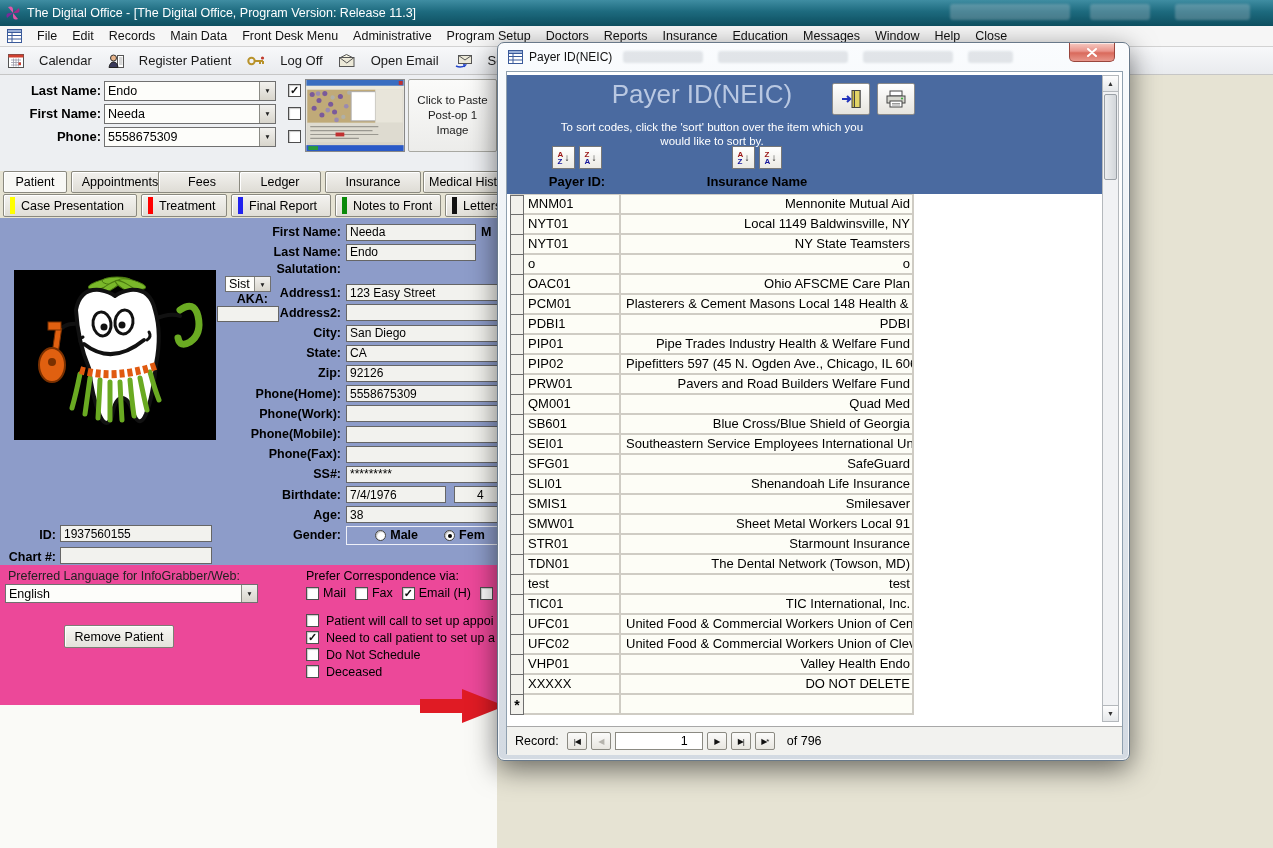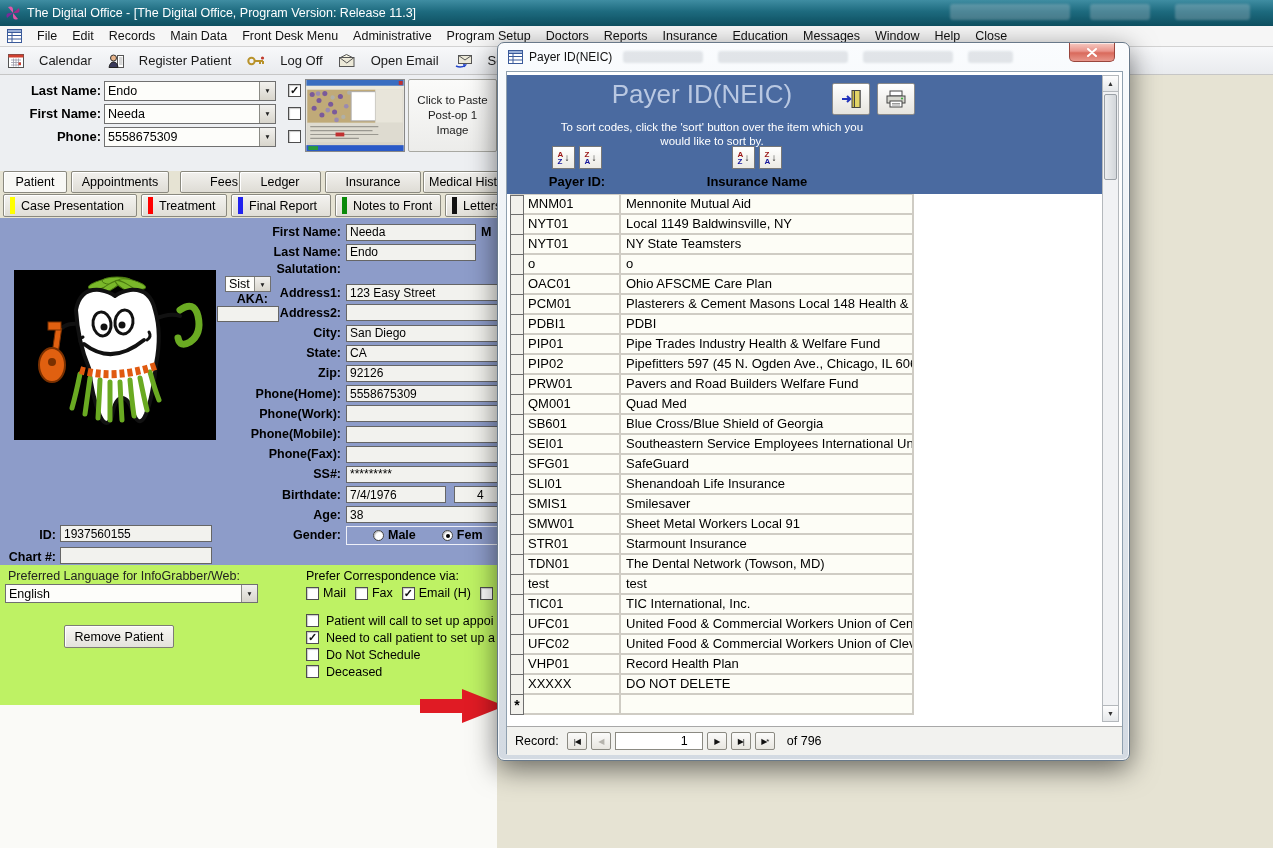--- a/index.html
+++ b/index.html
@@ -72,32 +72,32 @@
   
   #form-area { position: absolute; left: 0; top: 218px; width: 520px; height: 347px; background: #8d9cc9; overflow: hidden; }
   .mascot { position: absolute; left: 14px; top: 52px; width: 202px; height: 170px; background: #000; }
   .frow { position: absolute; left: 150px; display: flex; align-items: center; height: 20px; }
   .flabel { width: 196px; text-align: right; font-weight: bold; font-size: 12.5px; padding-right: 5px; color: #000; flex: none; }
   .ffld { height: 17px; background: #f2f2ee; border: 1px solid #666; font-size: 12px; padding: 0 3px; font-family: inherit; }
   .fsuffix { font-weight: bold; margin-left: 5px; font-size: 12.5px; }
   .akalabel { font-weight: bold; font-size: 12.5px; width: 48px; text-align: right; padding-right: 4px; }
   .scombo { width: 46px; height: 18px; }
   .bdextra { display: inline-flex; width: 48px; margin-left: 8px; align-items: center; padding-left: 22px; }
-  .gbox { display: inline-flex; align-items: center; width: 158px; height: 19px; border: 1px solid #eef0f8; padding-left: 26px; }
+  .gbox { display: inline-flex; align-items: center; width: 158px; height: 19px; border: 1px solid #eef0f8; padding-left: 10px; justify-content: center; }
   .radio { width: 11px; height: 11px; border-radius: 50%; background: #fff; border: 1px solid #444;
     position: relative; box-shadow: inset 1px 1px 1px rgba(0,0,0,.25); flex: none; }
   .radio.sel::after { content: ""; position: absolute; left: 3px; top: 3px; width: 4px; height: 4px; background: #000; border-radius: 50%; }
   .rlabel { font-weight: bold; font-size: 12.5px; margin-left: 4px; }
   #id-label { position: absolute; left: 0; top: 310px; width: 56px; text-align: right; font-weight: bold; font-size: 12.5px; }
   #id-field { position: absolute; left: 60px; top: 307px; width: 152px; }
   #chart-label { position: absolute; left: 0; top: 332px; width: 56px; text-align: right; font-weight: bold; font-size: 12.5px; }
   #chart-field { position: absolute; left: 60px; top: 329px; width: 152px; }
 
   
-  .bottom-panel { position: absolute; left: 0; top: 565px; width: 497px; height: 140px; background: #bef264; }
+  .bottom-panel { position: absolute; left: 0; top: 565px; width: 497px; height: 140px; background: #ec4899; }
   #lang-label { position: absolute; left: 8px; top: 4px; font-size: 12.5px; color: #222; }
   #lang-combo { position: absolute; left: 5px; top: 19px; width: 253px; height: 19px; }
   #corr-label { position: absolute; left: 306px; top: 4px; font-size: 12.5px; }
   #corr-options { position: absolute; left: 306px; top: 21px; display: flex; gap: 9px; align-items: center; }
   .citem { display: flex; align-items: center; gap: 4px; }
   .cblabel { font-size: 12.5px; white-space: nowrap; }
   #sched-list { position: absolute; left: 306px; top: 47px; width: 200px; }
   .sched-row { position: relative; height: 17px; display: flex; align-items: center; gap: 7px; }
   .sched-extra { position: absolute; left: 160px; display: flex; gap: 6px; align-items: center; padding-left: 32px; }
   #remove-btn { position: absolute; left: 64px; top: 60px; width: 110px; height: 23px;
@@ -139,21 +139,21 @@
 
   .dlg-table { position: absolute; left: 0; top: 122px; width: 595px; height: 522px; background: #fff; }
   .rows-wrap { position: absolute; left: 3px; top: 0; width: 404px; background: #cfccc4; padding-top: 1px; }
   .trow { display: flex; height: 20px; }
   .tsel { width: 14px; background: #f2f1ec; border: 1px solid #6e6e6e; border-top: none;
     font-size: 14px; display: flex; align-items: center; justify-content: center; flex: none; }
   .trow:first-child .tsel { border-top: 1px solid #6e6e6e; }
   .tid { width: 97px; background: #fdfdf6; border-right: 2px solid #cfccc4; border-bottom: 2px solid #cfccc4;
     font-size: 13px; padding: 1px 2px 0 4px; white-space: nowrap; overflow: hidden; }
   .tname { width: 291px; background: #fdfdf6; border-bottom: 2px solid #cfccc4;
-    font-size: 13px; padding: 1px 2px 0 5px; white-space: nowrap; overflow: hidden; }
+    font-size: 13px; padding: 1px 2px 0 5px; white-space: nowrap; overflow: hidden; text-align: right; }
   .newsel { font-weight: bold; }
 
   .recbar { position: absolute; left: 0; top: 654px; width: 615px; height: 29px; background: #f2f2ef;
     border-top: 1px solid #a8a8a8; display: flex; align-items: center; font-size: 12.5px; padding-left: 8px; gap: 4px; }
   .nav-btn { width: 20px; height: 18px; background: linear-gradient(#fbfbfa, #e8e6e0); border: 1px solid #8b8a82;
     border-radius: 2px; font-size: 8px; display: flex; align-items: center; justify-content: center;
     letter-spacing: -1px; color: #111; flex: none; }
   .nav-btn.disabled { color: #b5b3ac; }
   #rec-box { width: 88px; height: 18px; text-align: right; padding-right: 14px; font-size: 12.5px;
     background: #fff; border: 1px solid #8b8a82; font-family: inherit; }
@@ -365,21 +365,21 @@
 
   <div class="paste-box">
     <span>Click to Paste</span>
     <span>Post-op 1</span>
     <span>Image</span>
   </div>
 
   <div id="tabs1">
       <div class="tab1 active" style="left: 3px; width: 64px;">Patient</div>
       <div class="tab1" style="left: 71px; width: 98px;">Appointments</div>
-      <div class="tab1" style="left: 180px; width: 88px;">Fees</div>
+      <div class="tab1" style="left: 158px; width: 88px;">Fees</div>
       <div class="tab1" style="left: 239px; width: 82px;">Ledger</div>
       <div class="tab1" style="left: 325px; width: 96px;">Insurance</div>
       <div class="tab1 leftal" style="left: 423px; width: 220px;">Medical History Summ</div>
     </div>
   <div id="tabs2">
       <div class="tab2" style="left: 3px; width: 134px;">
         <span class="tabbar" style="background: rgb(255, 255, 0);"></span>
         <span>Case Presentation</span>
       </div>
       <div class="tab2" style="left: 141px; width: 86px;">
@@ -779,21 +779,21 @@
               <span class="tname">United Food &amp; Commercial Workers Union of Centi</span>
             </div>
             <div class="trow">
               <span class="tsel"></span>
               <span class="tid">UFC02</span>
               <span class="tname">United Food &amp; Commercial Workers Union of Cleve</span>
             </div>
             <div class="trow">
               <span class="tsel"></span>
               <span class="tid">VHP01</span>
-              <span class="tname">Record Health Plan</span>
+              <span class="tname">Valley Health Endo</span>
             </div>
             <div class="trow">
               <span class="tsel"></span>
               <span class="tid">XXXXX</span>
               <span class="tname">DO NOT DELETE</span>
             </div>
             <div class="trow">
               <span class="tsel newsel">*</span>
               <span class="tid"></span>
               <span class="tname"></span>

